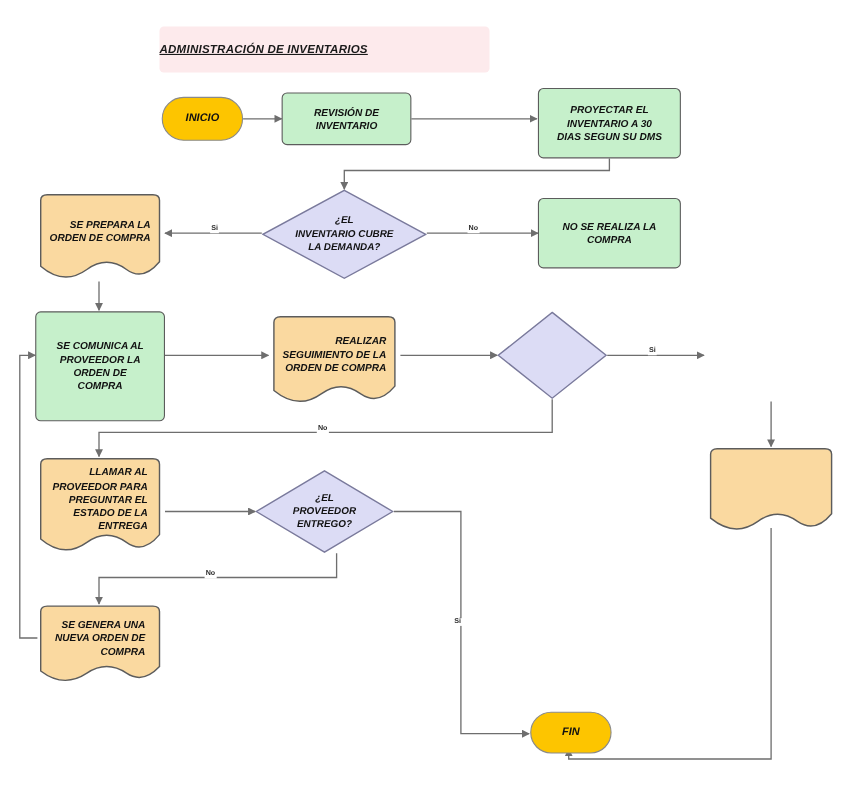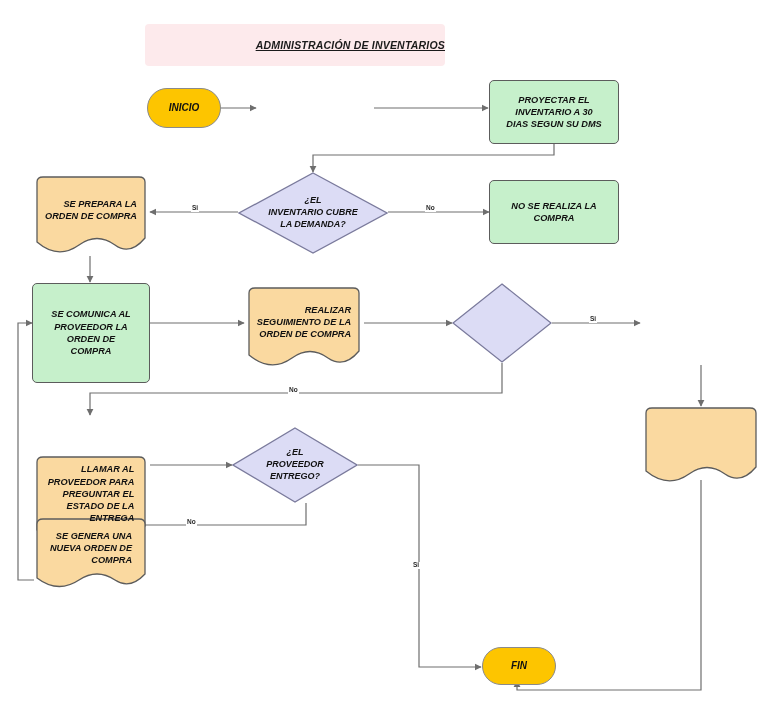--- a/index.html
+++ b/index.html
@@ -34,21 +34,21 @@
   .title-banner {
     position: absolute;
     left: 145px;
     top: 24px;
     width: 300px;
     height: 42px;
     background: #fdeaec;
     border-radius: 4px;
     display: flex;
     align-items: center;
-    justify-content: flex-end;
+    justify-content: flex-start;
   }
   .title-banner .title-text {
     font-size: 10.5px;
     font-weight: bold;
     font-style: italic;
     color: #1a1a1a;
     text-decoration: underline;
     letter-spacing: 0.2px;
     white-space: nowrap;
   }
@@ -185,20 +185,24 @@
   </svg>
 
   <div class="title-banner">
     <span class="title-text">ADMINISTRACIÓN DE INVENTARIOS</span>
   </div>
 
   <div class="node terminal" style="left:147px; top:88px; width:74px; height:40px;">
     <span class="label">INICIO</span>
   </div>
 
+  <div class="node process" style="left:256px; top:84px; width:118px; height:48px;">
+    <span class="label">REVISIÓN DE
+INVENTARIO</span>
+  </div>
 
   <div class="node process" style="left:489px; top:80px; width:130px; height:64px;">
     <span class="label">PROYECTAR EL
 INVENTARIO A 30
 DIAS SEGUN SU DMS</span>
   </div>
 
   <div class="node decision" style="left:238px; top:172px; width:150px; height:82px;">
     <svg class="diamond-svg" viewBox="0 0 150 82" preserveAspectRatio="none">
       <polygon points="75,1 149,41 75,81 1,41" fill="#dcdcf5" stroke="#7a7a9c" stroke-width="1.3"></polygon>
@@ -246,42 +250,42 @@
   </div>
 
 
   <div class="node document" style="left:641px; top:407px; width:120px; height:78px;">
     <svg class="doc-svg" viewBox="0 0 120 78" preserveAspectRatio="none">
       <path d="M5,6 Q5,1 11,1 L109,1 Q115,1 115,6 L115,60
                Q100,78 84,67 Q66,54 48,67 Q27,82 5,64 Z" fill="#fad9a0" stroke="#5c5c5c" stroke-width="1.3"></path>
     </svg>
   </div>
 
-  <div class="node document" style="left:32px; top:416px; width:118px; height:88px;margin-top:40px;">
+  <div class="node document" style="left:32px; top:416px; width:118px; height:88px;">
     <svg class="doc-svg" viewBox="0 0 118 88" preserveAspectRatio="none">
       <path d="M5,6 Q5,1 11,1 L107,1 Q113,1 113,6 L113,70
                Q98,88 83,77 Q65,64 47,77 Q26,92 5,74 Z" fill="#fad9a0" stroke="#5c5c5c" stroke-width="1.3"></path>
     </svg>
     <span class="label">LLAMAR AL
 PROVEEDOR PARA
 PREGUNTAR EL
 ESTADO DE LA
 ENTREGA</span>
   </div>
 
   <div class="node decision" style="left:232px; top:427px; width:126px; height:76px;">
     <svg class="diamond-svg" viewBox="0 0 126 76" preserveAspectRatio="none">
       <polygon points="63,1 125,38 63,75 1,38" fill="#dcdcf5" stroke="#7a7a9c" stroke-width="1.3"></polygon>
     </svg>
     <span class="label">¿EL
 PROVEEDOR
 ENTREGO?</span>
   </div>
 
-  <div class="node document" style="left:32px; top:518px; width:118px; height:72px;">
+  <div class="node document" style="left:32px; top:550px; width:118px; height:72px;">
     <svg class="doc-svg" viewBox="0 0 118 72" preserveAspectRatio="none">
       <path d="M5,6 Q5,1 11,1 L107,1 Q113,1 113,6 L113,56
                Q98,72 83,62 Q65,50 47,62 Q26,76 5,60 Z" fill="#fad9a0" stroke="#5c5c5c" stroke-width="1.3"></path>
     </svg>
     <span class="label">SE GENERA UNA
 NUEVA ORDEN DE
 COMPRA</span>
   </div>
 
   <div class="node terminal" style="left:482px; top:647px; width:74px; height:38px;">

